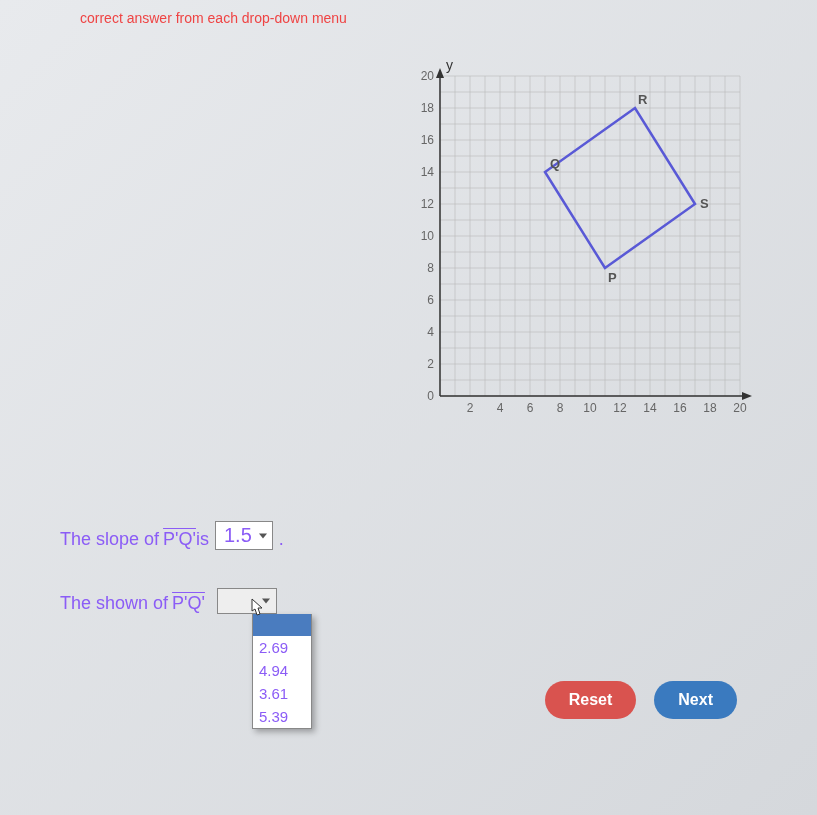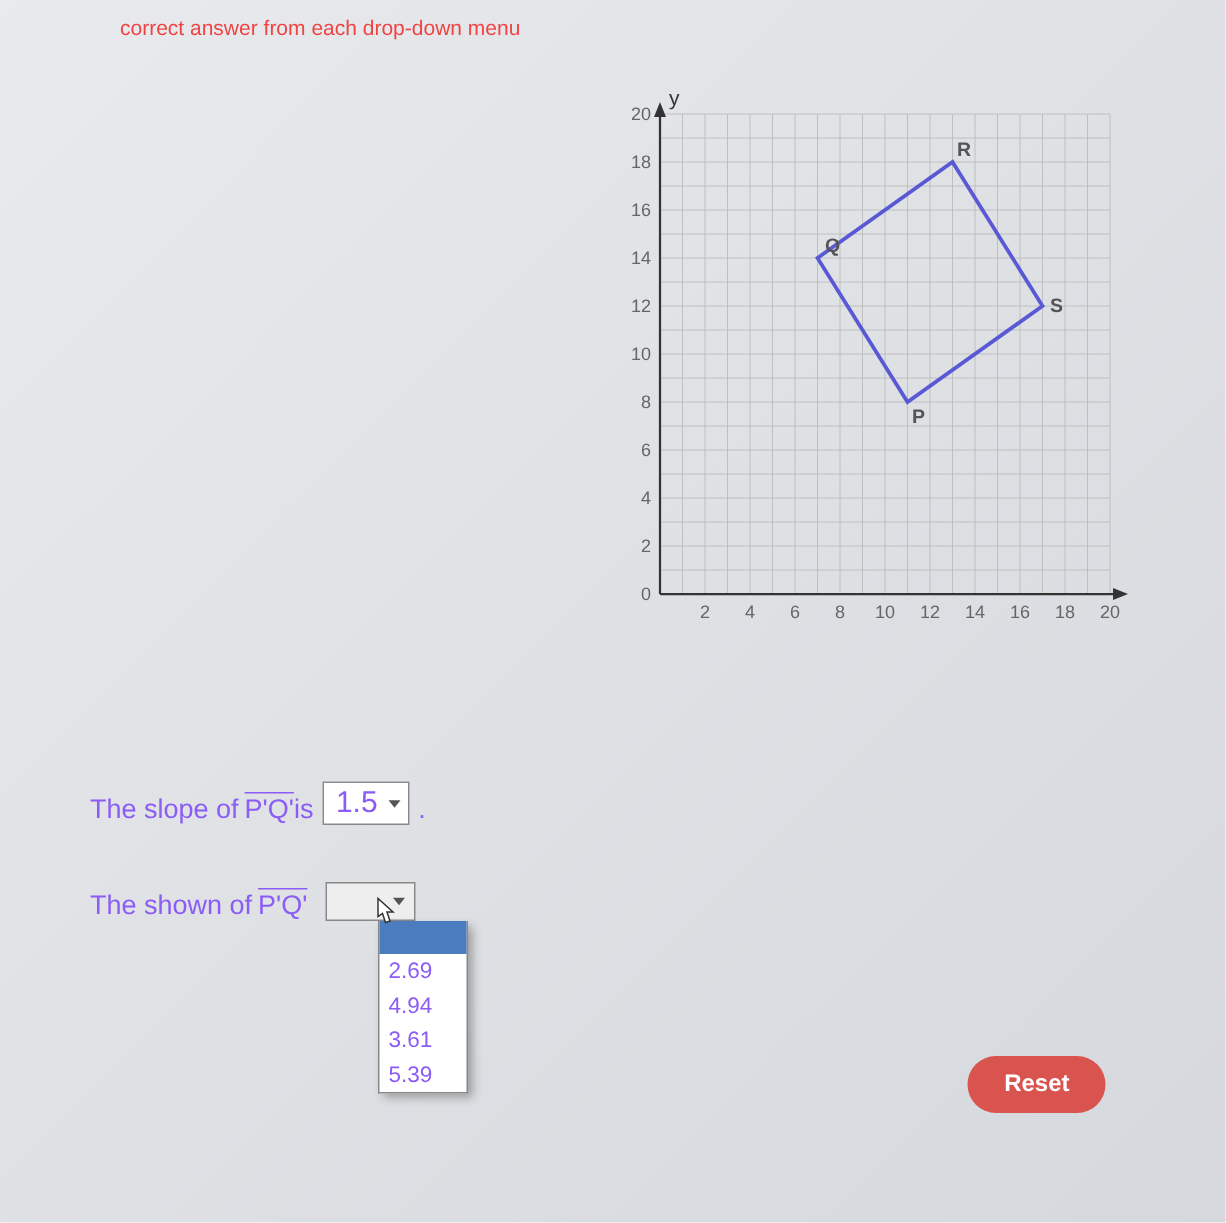--- a/index.html
+++ b/index.html
@@ -116,21 +116,21 @@
     }
     .cursor-icon {
       position: absolute;
       top: 8px;
       left: 28px;
       z-index: 10;
       pointer-events: none;
     }
     .buttons {
       position: absolute;
-      bottom: 73px;
+      bottom: 96px;
       right: 80px;
       display: flex;
       gap: 18px;
     }
     .btn {
       padding: 10px 24px;
       border-radius: 22px;
       color: #fff;
       font-size: 16px;
       font-weight: bold;
@@ -267,14 +267,15 @@
           <div class="dropdown-item">4.94</div>
           <div class="dropdown-item">3.61</div>
           <div class="dropdown-item">5.39</div>
         </div>
       </div>
     </div>
   </div>
 
   <div class="buttons">
     <button class="btn btn-reset">Reset</button>
+    <button class="btn btn-next">Next</button>
   </div>
 </div>
 
 </body></html>

